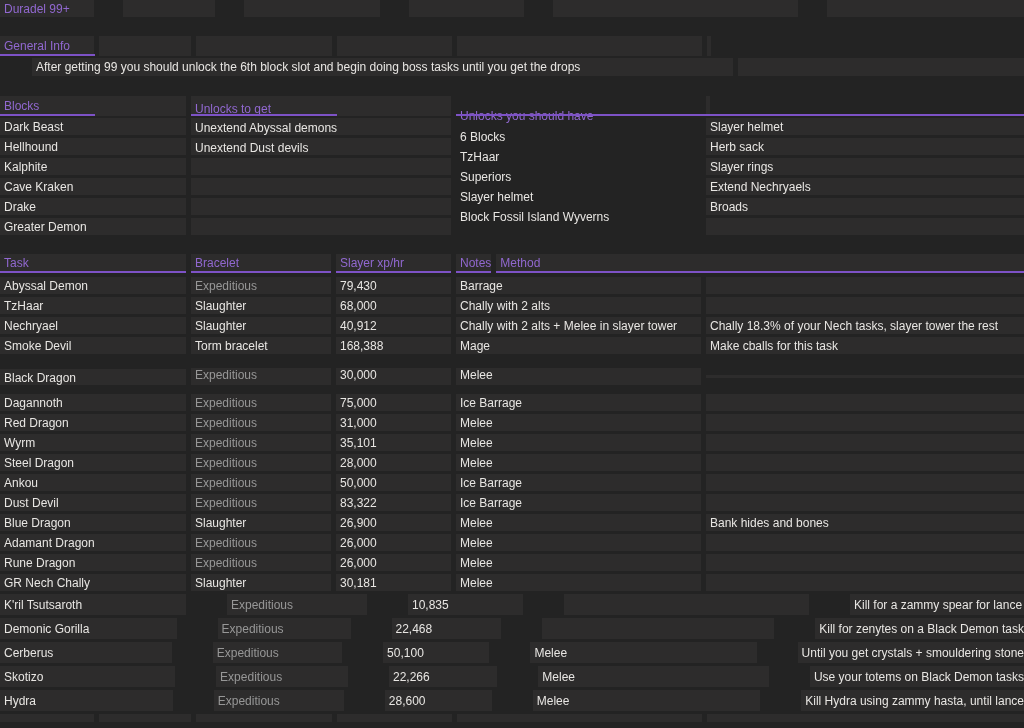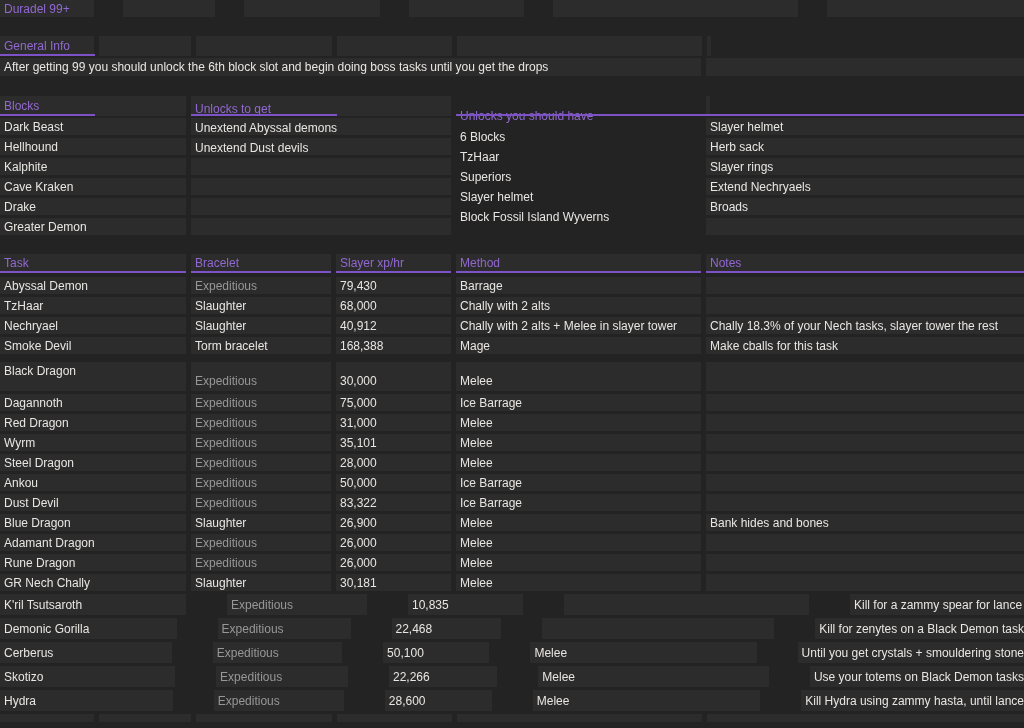--- a/index.html
+++ b/index.html
@@ -31,26 +31,26 @@
   .w-blk{width:186px;} .w-merge{width:260px;align-items:flex-end;} .w-have{width:245px;margin-top:19px;}
   
   .w-task{width:186px;} .w-brc{width:140px;} .w-xp{width:115px;} .w-mth{width:245px;}
 
   .accent { color:var(--accent, #9168d0); }
   .dim { color:var(--dim, #979797); }
 
   
   .r-title { height:17px; margin-bottom:19px;gap:24px; }
   .r-gi { height:20px; margin-bottom:2px; }
-  .r-after { height:18px; margin-bottom:20px; }
+  .r-after { height:18px; margin-bottom:20px;padding-left:32px; }
   .r-blocks-hdr { height:20px; margin-bottom:2px; }
   .r-table-hdr { height:19px; margin-top:19px; margin-bottom:4px; }
   .r-table-hdr .cell { border-bottom:2px solid var(--line, #7d52c6); }
   .r-footer { height:8px; margin-bottom:0; }
-  .tall { height:29px; margin-top:8px; }
+  .tall { height:29px; margin-top:8px;align-items:center; }
   .tall .cell { align-items:flex-end; padding-bottom:3px; }
   .tall .cell.w-task { align-items:flex-start; padding-top:2px; padding-bottom:0; }
   .loose { height:21px;gap:36px; }
 
   .uline {
     position:absolute; bottom:0; height:2px;
     background:var(--line, #7d52c6);
     z-index:3;
   }
   .ul-gi { left:0; width:95px; }
@@ -205,25 +205,25 @@
   <div class="row r-table-hdr">
     <div class="cell w-task">
       <span class="txt accent">Task</span>
     </div>
     <div class="cell w-brc">
       <span class="txt accent">Bracelet</span>
     </div>
     <div class="cell w-xp">
       <span class="txt accent">Slayer xp/hr</span>
     </div>
+    <div class="cell">
+      <span class="txt accent">Notes</span>
+    </div>
     <div class="cell w-mth">
       <span class="txt accent">Method</span>
-    </div>
-    <div class="cell">
-      <span class="txt accent">Notes</span>
     </div>
   </div>
 
   <div>
 
       <div class="row trow">
         <div class="cell w-task">
           <span class="txt">Abyssal Demon</span>
         </div>
         <div class="cell w-brc">

